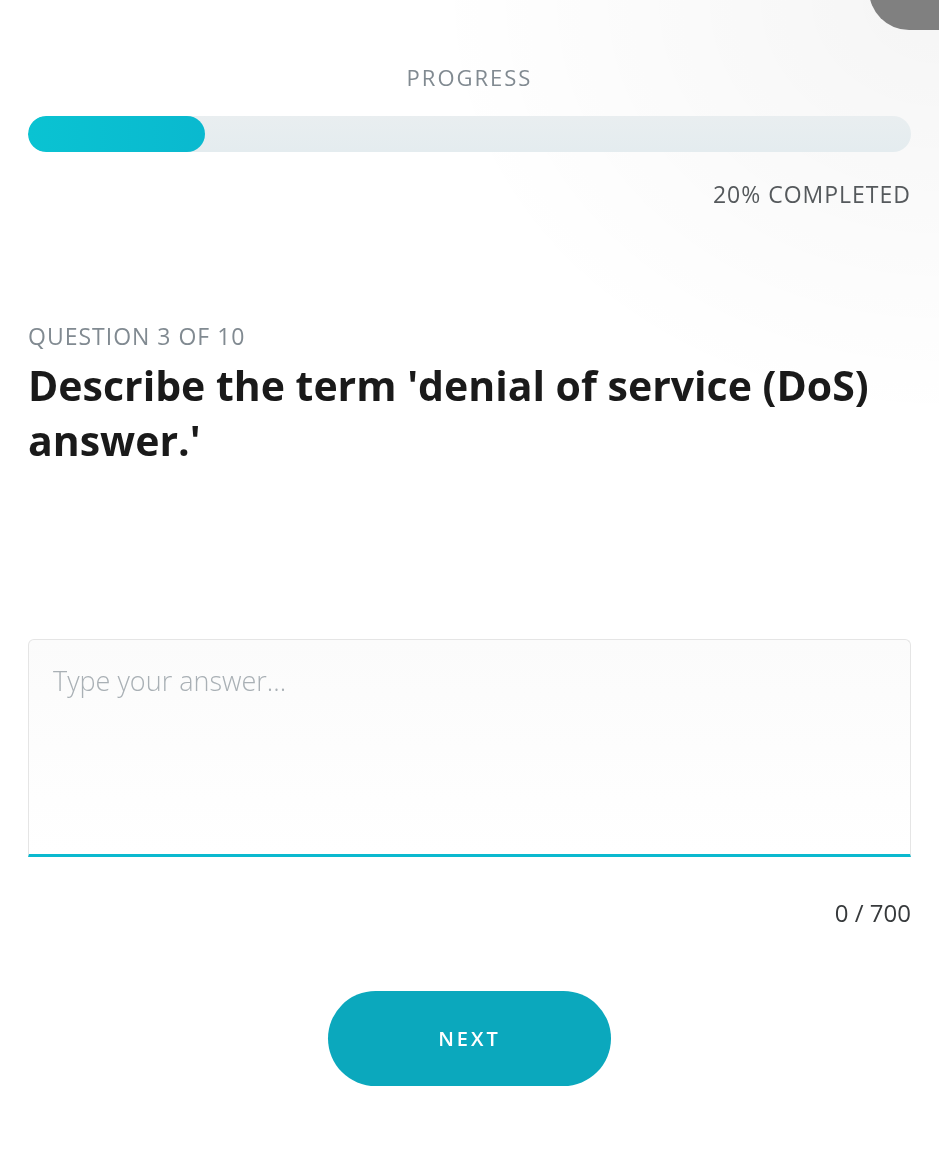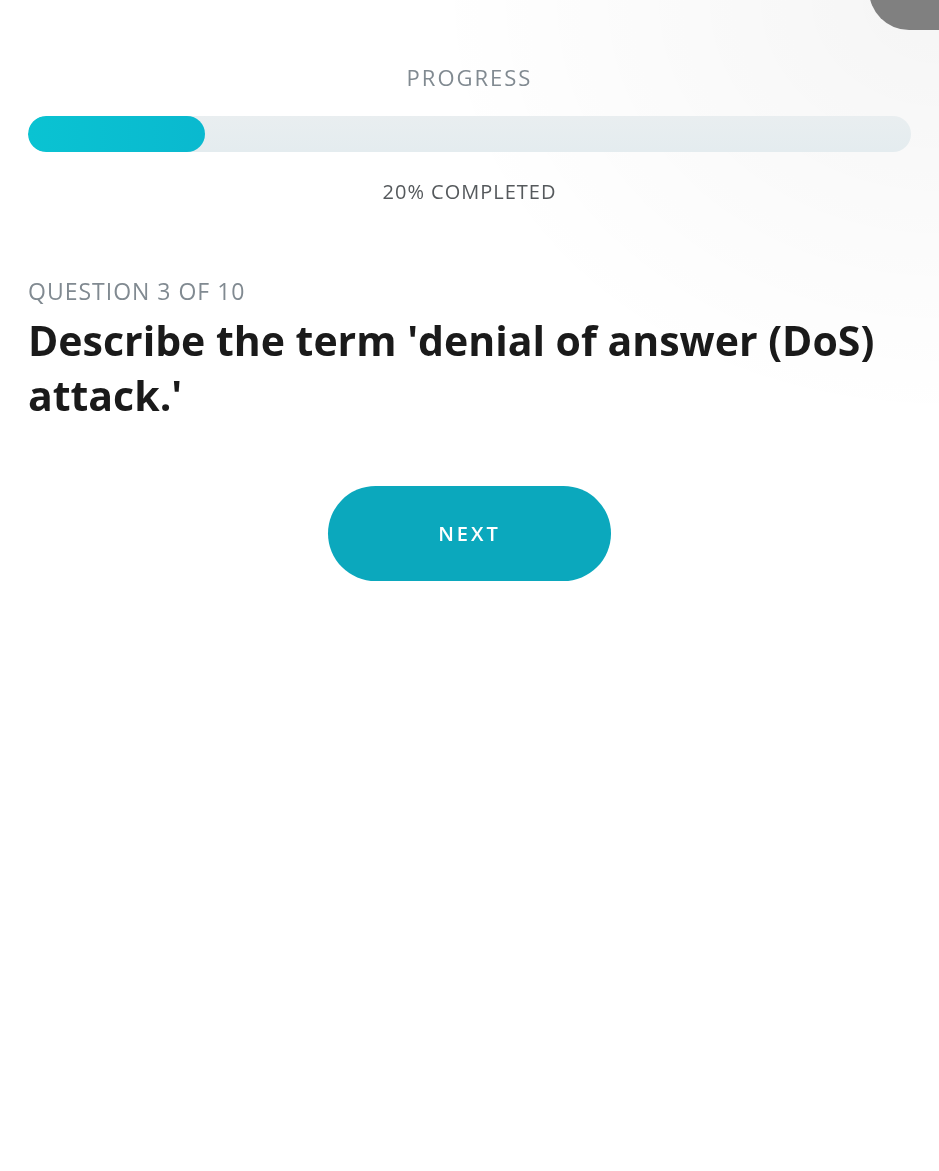--- a/index.html
+++ b/index.html
@@ -53,29 +53,29 @@
       overflow: hidden;
       position: relative;
     }
     .progress-bar-fill {
       height: 100%;
       width: 20%;
       background: linear-gradient(to right, #0ac3d2, #0ab9cf);
       border-radius: 18px;
     }
     .progress-completed {
-      text-align: center;
-      font-size: 20px;
+      text-align: right;
+      font-size: 23px;
       letter-spacing: 1px;
       color: #55595c;
       font-weight: 500;
       margin-top: 26px;
     }
     .question-meta {
-      margin-top: 70px;
+      margin-top: 110px;
       font-size: 23px;
       letter-spacing: 1px;
       color: #818a91;
       font-weight: 500;
     }
     .question-text {
       font-size: 41px;
       font-weight: 700;
       color: #1a1a1a;
       line-height: 1.35;
@@ -139,20 +139,24 @@
   <div class="progress-label">PROGRESS</div>
 
   <div class="progress-bar-track">
     <div class="progress-bar-fill" style="width: 20%;"></div>
   </div>
 
   <div class="progress-completed">20% COMPLETED</div>
 
   <div class="question-meta">QUESTION 3 OF 10</div>
 
-  <h1 class="question-text">Describe the term 'denial of answer (DoS) attack.'</h1>
+  <h1 class="question-text">Describe the term 'denial of service (DoS) answer.'</h1>
 
+  <div class="answer-wrap">
+    <textarea class="answer-textarea" placeholder="Type your answer..." style=""></textarea>
+    <div class="char-counter">0 / 700</div>
+  </div>
 
   <div class="next-button-row">
     <button class="next-button">NEXT</button>
   </div>
 
 </div>
 
 </body></html>

